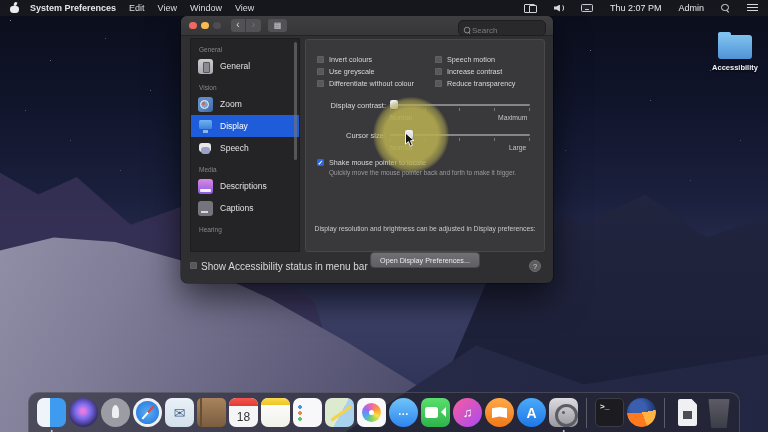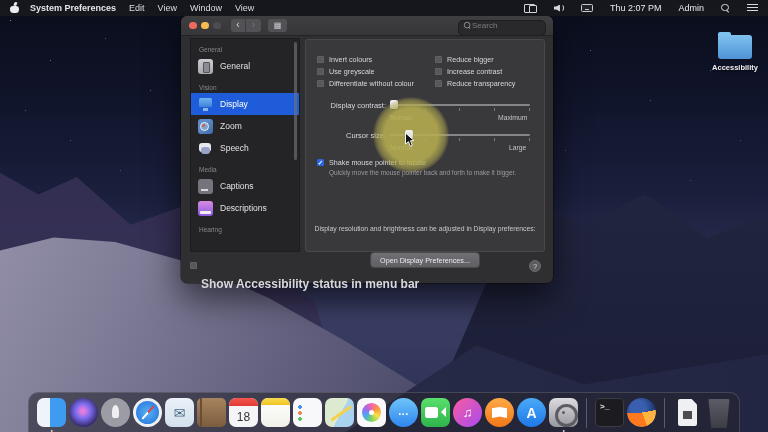--- a/index.html
+++ b/index.html
@@ -76,21 +76,21 @@
   .tl-red { background:#ee6a5f; } .tl-yellow { background:#f5bd4f; } .tl-gray { background:#4d4d51; }
   .navbtns { display:flex; margin-left:6px; }
   .navbtn { width:15px; height:13px; background:#525155; color:#d8d8dc; font-size:10px; line-height:12px;
     text-align:center; }
   .navbtn.back { border-radius:3px 0 0 3px; border-right:1px solid #3c3c40; }
   .navbtn.fwd { border-radius:0 3px 3px 0; color:#77777c; }
   .gridbtn { width:19px; height:13px; background:#525155; border-radius:3px; margin-left:7px;
     color:#d0d0d4; font-size:8px; line-height:13px; text-align:center; }
   .wtitle { position:absolute; left:0; right:0; text-align:center; font-size:9px; font-weight:bold; color:#dcdcde; }
   .wsearch { position:absolute; right:7px; top:3.5px; width:88px; height:16px; background:#29292c;
-    border:1px solid #1e1e21; border-radius:5px; display:flex; align-items:flex-start; padding:0 4px; }
+    border:1px solid #1e1e21; border-radius:5px; display:flex; align-items:flex-end; padding:0 4px; }
   .wsearch .ic-search { transform:scale(.8); opacity:.7; }
   .wsearch input { flex:1; min-width:0; background:transparent; border:none; outline:none;
     font-size:8px; color:#cfcfd2; font-family:"Liberation Sans", sans-serif; }
   .wsearch input::placeholder { color:#7c7c80; }
 
   
   .sidebar { position:absolute; left:9px; top:22px; width:110px; height:214px; background:#242427;
     border:1px solid #1d1d20; overflow:hidden; }
   .sb-scroll { position:absolute; right:2px; top:3px; width:3px; height:118px; background:#717176;
     border-radius:2px; opacity:.65; }
@@ -283,56 +283,56 @@
       </span>
     </div>
 
     <div class="sidebar">
       <div class="sb-header">General</div>
       <div class="sb-item">
         <span class="sbi sbi-general"></span>
         <span>General</span>
       </div>
       <div class="sb-header">Vision</div>
+      <div class="sb-item">
+        <span class="sbi sbi-zoom"></span>
+        <span>Zoom</span>
+      </div>
       <div class="sb-item sel">
         <span class="sbi sbi-display"></span>
         <span>Display</span>
       </div>
       <div class="sb-item">
-        <span class="sbi sbi-zoom"></span>
-        <span>Zoom</span>
-      </div>
-      <div class="sb-item">
         <span class="sbi sbi-speech"></span>
         <span>Speech</span>
       </div>
       <div class="sb-header">Media</div>
+      <div class="sb-item">
+        <span class="sbi sbi-descriptions"></span>
+        <span>Descriptions</span>
+      </div>
       <div class="sb-item">
         <span class="sbi sbi-captions"></span>
         <span>Captions</span>
-      </div>
-      <div class="sb-item">
-        <span class="sbi sbi-descriptions"></span>
-        <span>Descriptions</span>
       </div>
       <div class="sb-header">Hearing</div>
       <div class="sb-scroll"></div>
     </div>
 
     <div class="content">
 
       <span class="cb" style="left:11px; top:16px;"></span>
       <span class="clabel" style="left:23px; top:15px;">Invert colours</span>
       <span class="cb" style="left:11px; top:28px;"></span>
       <span class="clabel" style="left:23px; top:27px;">Use greyscale</span>
       <span class="cb" style="left:11px; top:40px;"></span>
       <span class="clabel" style="left:23px; top:39px;">Differentiate without colour</span>
 
       <span class="cb" style="left:129px; top:16px;"></span>
-      <span class="clabel" style="left:141px; top:15px;">Reduce bigger</span>
+      <span class="clabel" style="left:141px; top:15px;">Speech motion</span>
       <span class="cb" style="left:129px; top:28px;"></span>
       <span class="clabel" style="left:141px; top:27px;">Increase contrast</span>
       <span class="cb" style="left:129px; top:40px;"></span>
       <span class="clabel" style="left:141px; top:39px;">Reduce transparency</span>
 
       <span class="slabel" style="left:2px; top:61px;">Display contrast:</span>
       <span class="track" style="left:84px; top:64px;"></span>
       <span class="ticks" style="left:84px; top:68px;"></span>
       <span class="thumb" style="left:84px; top:60px;"></span>
       <span class="minmax" style="left:84px; top:74px;">Normal</span>
@@ -353,21 +353,21 @@
       <span class="cb on" style="left:11px; top:119px;">✓</span>
       <span class="clabel" style="left:23px; top:118px;">Shake mouse pointer to locate</span>
       <span class="subdesc" style="left:23px; top:129px;">Quickly move the mouse pointer back and forth to make it bigger.</span>
 
       <span class="footnote" style="top:185px;">Display resolution and brightness can be adjusted in Display preferences:</span>
       <span class="odp-btn" style="top:212px;">Open Display Preferences...</span>
     </div>
 
     <div class="wbottom">
       <span class="cb" style="left:9px; top:9px;"></span>
-      <span class="clabel" style="left:20px; top:24px; font-size:12px;font-weight:bold;">Show Accessibility status in menu bar</span>
+      <span class="clabel" style="left:20px; top:8px; font-size:10px;">Show Accessibility status in menu bar</span>
       <span class="help-btn">?</span>
     </div>
   </div>
 
   <div class="dock">
     <div class="di i-finder">
         <span class="rdot"></span>
       </div>
     <div class="di i-siri"></div>
     <div class="di i-launchpad"></div>

